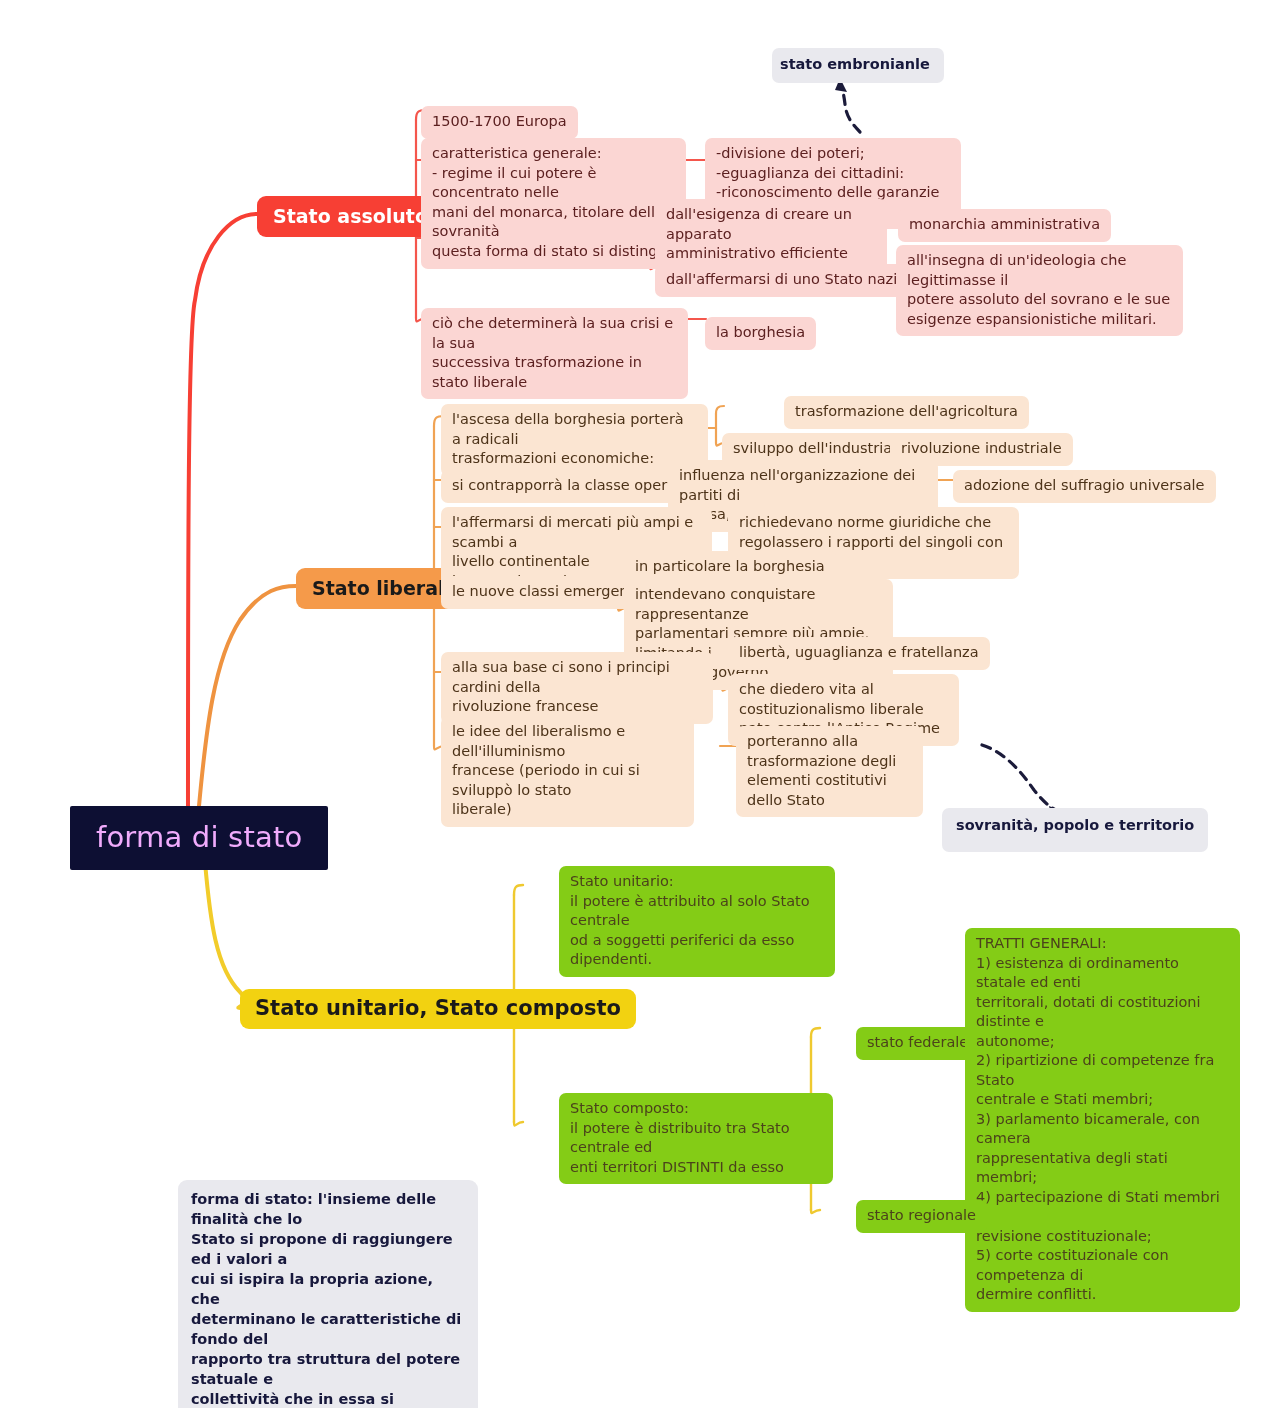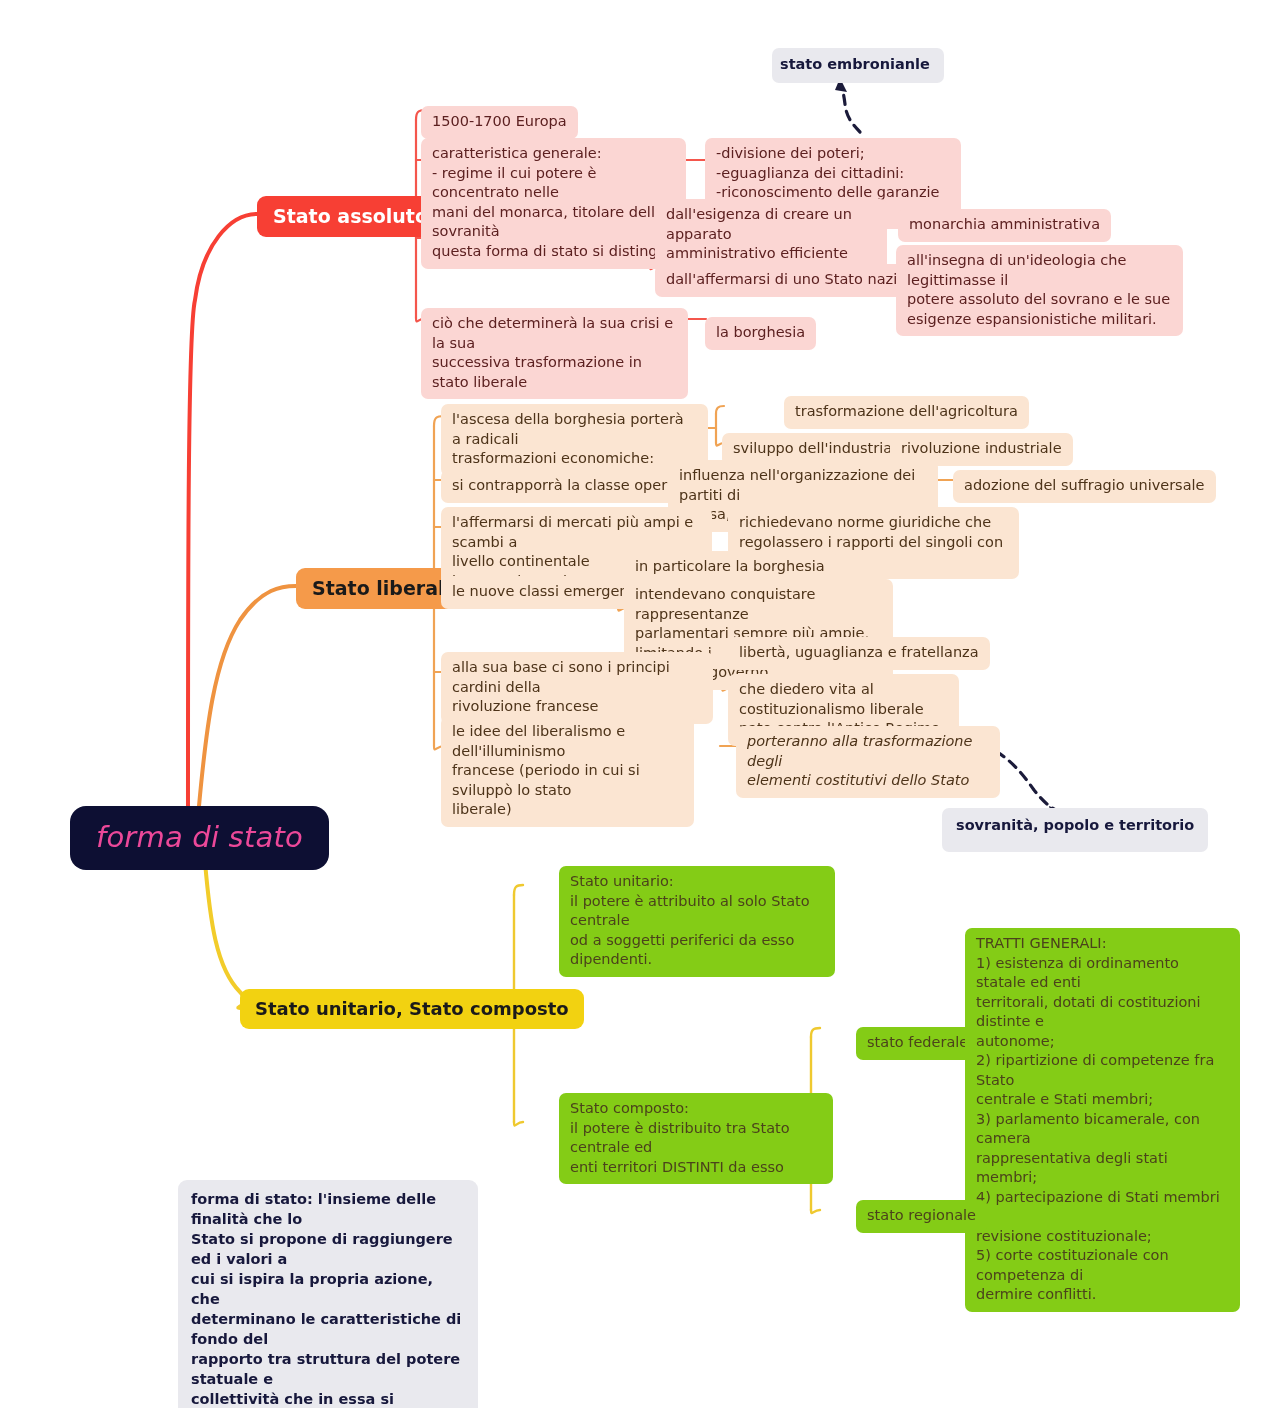--- a/index.html
+++ b/index.html
@@ -9,31 +9,30 @@
     -webkit-font-smoothing:antialiased;
   }
   #canvas{position:absolute;inset:0;width:1280px;height:1408px;}
   svg.links{position:absolute;left:0;top:0;width:1280px;height:1408px;pointer-events:none;}
 
   .node{position:absolute;box-sizing:border-box;border-radius:7px;}
   .node .txt{display:block;white-space:pre-line;}
 
   
   .root{
-    background:#0d0f33;color:#ec4899;border-radius:16px;
+    background:#0d0f33;color:#f0abfc;border-radius:2px;
     font-size:29px;line-height:34px;padding:14px 26px 16px 26px;
     letter-spacing:.2px;
-    font-style:italic;
   }
 
   
   .head{font-weight:bold;border-radius:9px;}
   .head.red{background:#f73f34;color:#ffffff;font-size:19px;line-height:22px;padding:9px 16px 10px 16px;}
   .head.orange{background:#f59a4a;color:#1a1a1a;font-size:19px;line-height:22px;padding:9px 16px 10px 16px;}
-  .head.yellow{background:#f2d211;color:#1a1a1a;font-size:18px;line-height:21px;padding:9px 15px 10px 15px;}
+  .head.yellow{background:#f2d211;color:#1a1a1a;font-size:21px;line-height:21px;padding:9px 15px 10px 15px;}
 
   
   .leaf{font-size:14.5px;line-height:19.5px;padding:6px 11px 7px 11px;border-radius:7px;}
   .leaf.red{background:#fbd6d3;color:#5c2020;margin-top:8px;}
   .leaf.orange{background:#fbe5d2;color:#4d3319;}
   .leaf.yellow{background:#84cc16;color:#4b431b;margin-left:38px;}
   .leaf.grey{background:#e9e9ee;color:#17183c;font-weight:bold;font-size:14.5px;}
   .note{background:#e9e9ee;color:#17183c;font-size:14.5px;line-height:20px;padding:9px 13px 10px 13px;border-radius:9px;font-weight:bold;}
 </style>
 </head>
@@ -253,21 +252,21 @@
     <span class="txt">che diedero vita al costituzionalismo liberale
 nato contro l'Antico Regime</span>
   </div>
 
   <div class="node leaf orange" style="left:441px;top:716px;width:253px;">
     <span class="txt">le idee del liberalismo e dell'illuminismo
 francese (periodo in cui si sviluppò lo stato
 liberale)</span>
   </div>
 
-  <div class="node leaf orange" style="left:736px;top:726px;width:264px;font-style:italic;">
+  <div class="node leaf orange" style="left:736px;top:726px;width:187px;">
     <span class="txt">porteranno alla trasformazione degli
 elementi costitutivi dello Stato</span>
   </div>
 
   <div class="node leaf grey" style="left:942px;top:808px;padding:8px 14px 16px 14px;">
     <span class="txt">sovranità, popolo e territorio</span>
   </div>
 
   <div class="node head yellow" style="left:240px;top:989px;">
     <span class="txt">Stato unitario, Stato composto</span>

